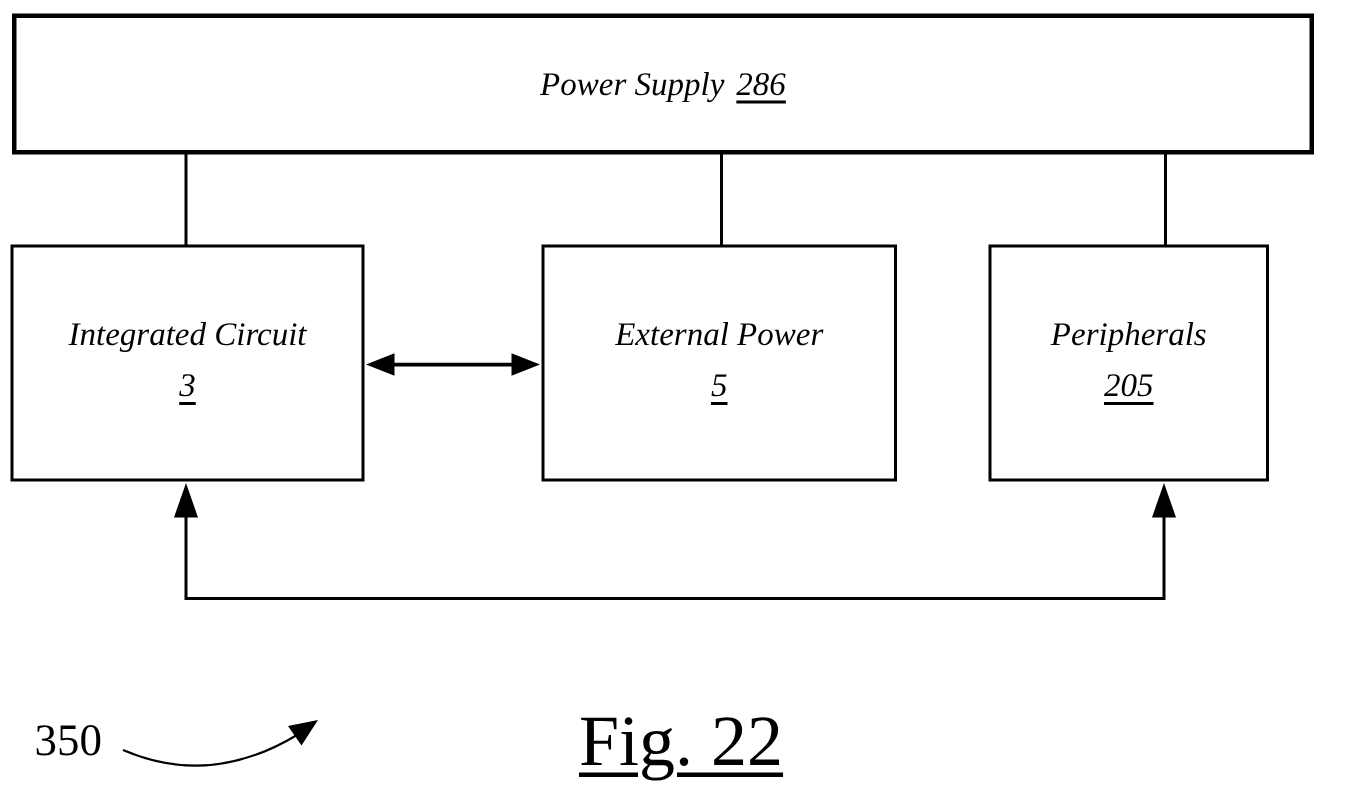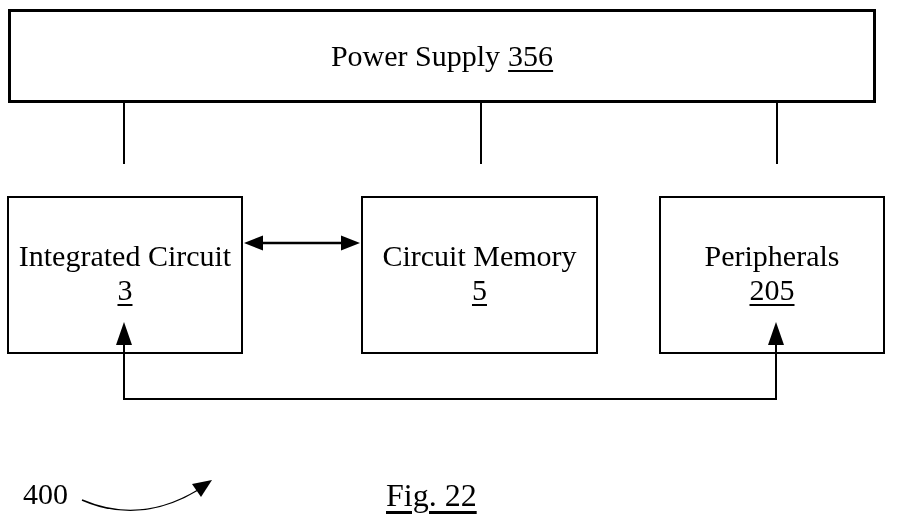--- a/index.html
+++ b/index.html
@@ -25,39 +25,39 @@
     pointer-events: none;
   }
   .box {
     position: absolute;
     box-sizing: border-box;
     background: #ffffff;
     display: flex;
     align-items: center;
     justify-content: center;
     text-align: center;
-    font-size: 30px;
+    font-size: 22px;
     line-height: 34px;
+    font-style: italic;
   }
   .box-power {
     left: 8px;
     top: 9px;
     width: 868px;
     height: 94px;
     border: 3px solid #000000;
   }
   .box-row {
     top: 163px;
     height: 158px;
     border: 2.5px solid #000000;
-    margin-top: 33px;
   }
   .box-ic   { left: 7px;   width: 236px; }
   .box-em   { left: 361px; width: 237px; }
-  .box-per  { left: 659px; width: 226px; }
+  .box-per  { left: 659px; width: 187px; }
   .label-inline {
     display: inline-flex;
     gap: 8px;
     align-items: baseline;
   }
   .label-stack {
     display: flex;
     flex-direction: column;
     align-items: center;
     margin-top: -4px;
@@ -71,49 +71,49 @@
     position: absolute;
     left: 23px;
     top: 478px;
     font-size: 30px;
     line-height: 32px;
   }
   .fig-caption {
     position: absolute;
     left: 386px;
     top: 474px;
-    font-size: 32px;
+    font-size: 48px;
     line-height: 42px;
     text-decoration: underline;
     text-underline-offset: 5px;
     text-decoration-thickness: 2.5px;
   }
 </style>
 </head>
 <body>
 
 <div class="stage">
 
   <div class="box box-power">
     <span class="label-inline">
       <span>Power Supply</span>
-      <span class="u">356</span>
+      <span class="u">286</span>
     </span>
   </div>
 
   <div class="box box-row box-ic">
     <span class="label-stack">
       <span>Integrated Circuit</span>
       <span class="u">3</span>
     </span>
   </div>
 
   <div class="box box-row box-em">
     <span class="label-stack">
-      <span>Circuit Memory</span>
+      <span>External Power</span>
       <span class="u">5</span>
     </span>
   </div>
 
   <div class="box box-row box-per">
     <span class="label-stack">
       <span>Peripherals</span>
       <span class="u">205</span>
     </span>
   </div>
@@ -135,17 +135,17 @@
       <polygon points="124,322 116,345 132,345" fill="#000000"></polygon>
       <polygon points="776,322 768,345 784,345" fill="#000000"></polygon>
     </g>
 
     <g>
       <path d="M 82 500 Q 140 525 198 490" fill="none" stroke="#000000" stroke-width="1.4"></path>
       <polygon points="212,480 201,497 192,484" fill="#000000"></polygon>
     </g>
   </svg>
 
-  <div class="ref-num">400</div>
+  <div class="ref-num">350</div>
 
   <div class="fig-caption">Fig. 22</div>
 
 </div>
 
 </body></html>

